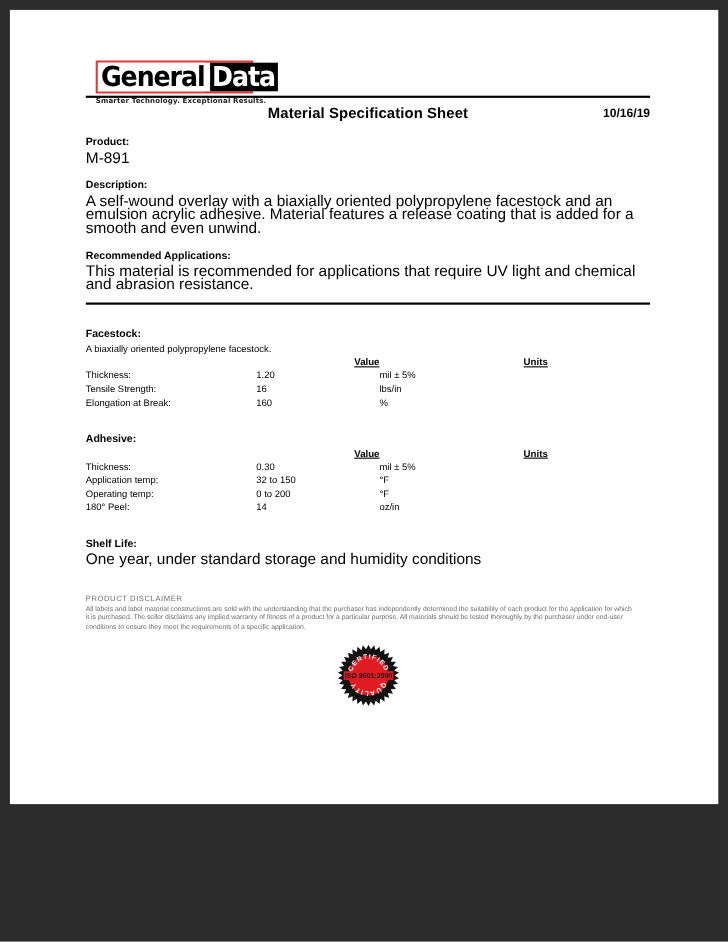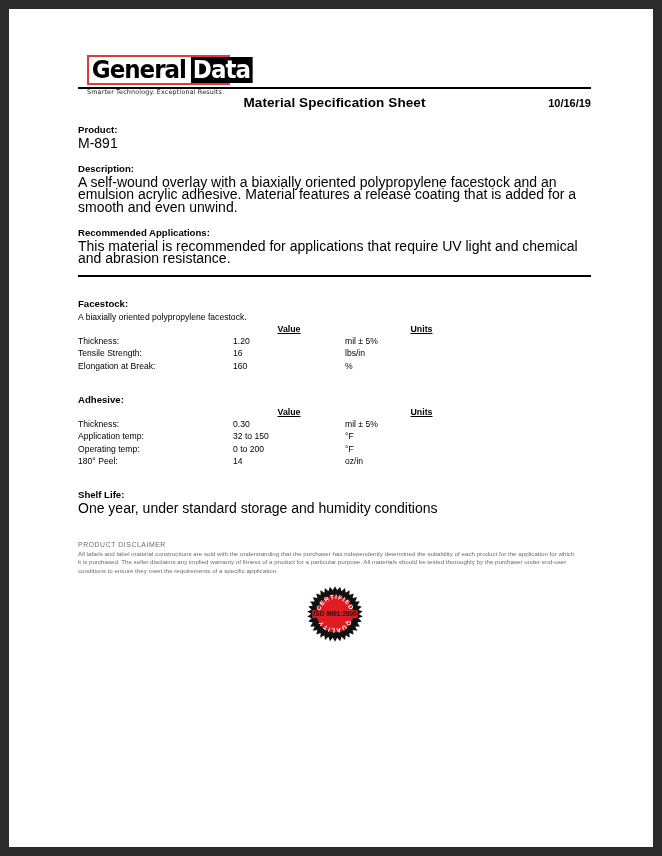--- a/index.html
+++ b/index.html
@@ -11,21 +11,21 @@
     height: 856px;
     background: #2b2b2b;
     font-family: "Liberation Sans", sans-serif;
     overflow: hidden;
   }
   .page {
     position: absolute;
     left: 9px;
     top: 9px;
     width: 644px;
-    height: 838px;
+    height: 722px;
     background: #ffffff;
     box-sizing: border-box;
   }
   .content {
     position: absolute;
     left: 69px;
     top: 0;
     width: 513px;
   }
 
@@ -70,21 +70,21 @@
     padding: 0 3px 0 2px;
     margin-left: -4px;
     transform: scaleX(0.92);
     transform-origin: left center;
     white-space: nowrap;
     flex: 1;
   }
   .tagline {
     font-family: "DejaVu Sans", sans-serif;
     font-size: 6.4px;
-    font-weight: normal;
+    font-weight: bold;
     color: #222222;
     letter-spacing: 0.15px;
     margin-top: 3px;
     white-space: nowrap;
   }
   .doc-date {
     position: absolute;
     right: 0;
     top: 88px;
     font-size: 11px;
@@ -135,21 +135,21 @@
     border-collapse: collapse;
     font-size: 8.6px;
     color: #000000;
     table-layout: fixed;
     width: 420px;
   }
   table.spec col.c-label { width: 155px; }
   table.spec col.c-value { width: 112px; }
   table.spec col.c-units { width: 153px; }
   table.spec th {
-    text-align: center;
+    text-align: right;
     font-weight: bold;
     padding: 0 0 1px 0;
     font-size: 8.8px;
   }
   table.spec th span.u {
     text-decoration: underline;
   }
   table.spec th.blank { font-weight: normal; }
   table.spec td {
     padding: 0.6px 0;

